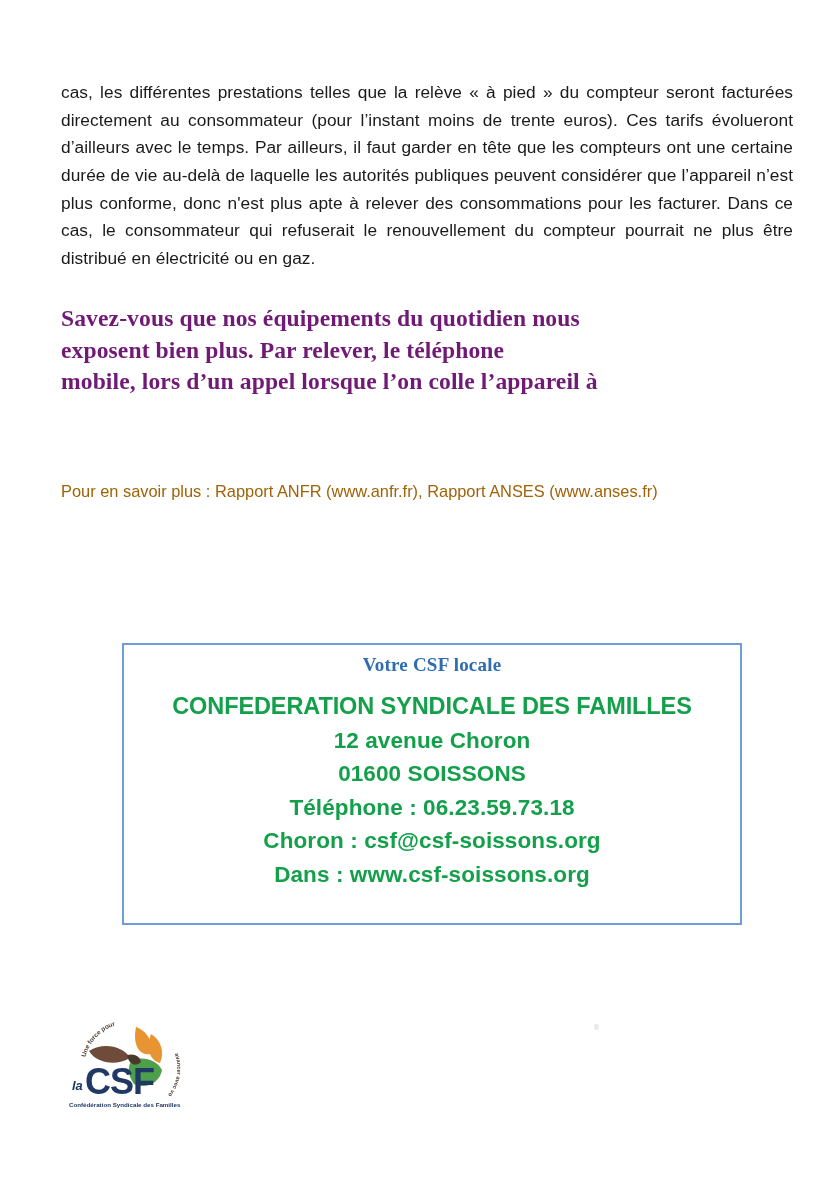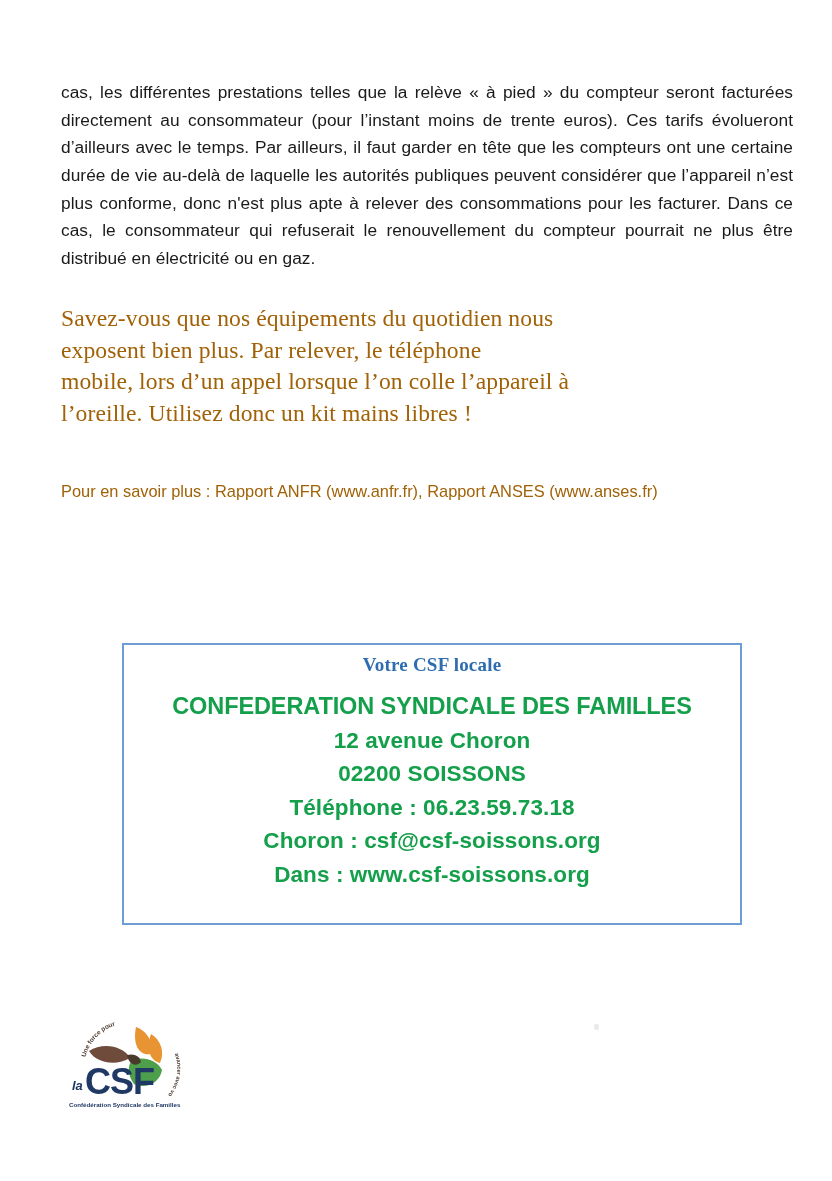--- a/index.html
+++ b/index.html
@@ -40,26 +40,26 @@
     letter-spacing: 0.05px;
   }
 
   
   .blue-heading {
     position: absolute;
     left: 61px;
     top: 303px;
     width: 732px;
     font-family: "Liberation Serif", serif;
-    font-weight: normal;
+    font-weight: bold;
     font-size: 23.6px;
     line-height: 31.5px;
     text-align: justify;
     text-justify: inter-word;
-    color: #a16207;
+    color: #701a75;
     letter-spacing: 0.1px;
   }
   .blue-heading .lastline {
     text-align: left;
   }
 
   
   .source-line {
     position: absolute;
     left: 61px;
@@ -148,31 +148,30 @@
 <body>
 
 <div class="page">
 
   <p class="body-para">cas, les différentes prestations telles que la relève « à pied » du compteur seront facturées directement au consommateur (pour l’instant moins de trente euros). Ces tarifs évolueront d’ailleurs avec le temps. Par ailleurs, il faut garder en tête que les compteurs ont une certaine durée de vie au-delà de laquelle les autorités publiques peuvent considérer que l’appareil n’est plus conforme, donc n'est plus apte à relever des consommations pour les facturer. Dans ce cas, le consommateur qui refuserait le renouvellement du compteur pourrait ne plus être distribué en électricité ou en gaz.</p>
 
   <div class="blue-heading">
     <div>Savez-vous que nos équipements du quotidien nous</div>
     <div>exposent bien plus. Par relever, le téléphone</div>
     <div>mobile, lors d’un appel lorsque l’on colle l’appareil à</div>
-    <div class="lastline">l’oreille. Utilisez donc un kit mains libres !</div>
   </div>
 
   <p class="source-line">Pour en savoir plus : Rapport ANFR (www.anfr.fr), Rapport ANSES (www.anses.fr)</p>
 
   <div class="contact-box">
     <div class="contact-title">Votre CSF locale</div>
     <div class="contact-lines">
       <div class="org">CONFEDERATION SYNDICALE DES FAMILLES</div>
       <div class="addr">12 avenue Choron</div>
-      <div class="city">02200 SOISSONS</div>
+      <div class="city">01600 SOISSONS</div>
       <div class="tel">Téléphone : 06.23.59.73.18</div>
       <div class="email">Choron : csf@csf-soissons.org</div>
       <div class="site">Dans : www.csf-soissons.org</div>
     </div>
   </div>
 
   <div class="speck"></div>
 
   <div class="logo">
     <svg width="140" height="100" viewBox="0 0 140 100" xmlns="http://www.w3.org/2000/svg">

